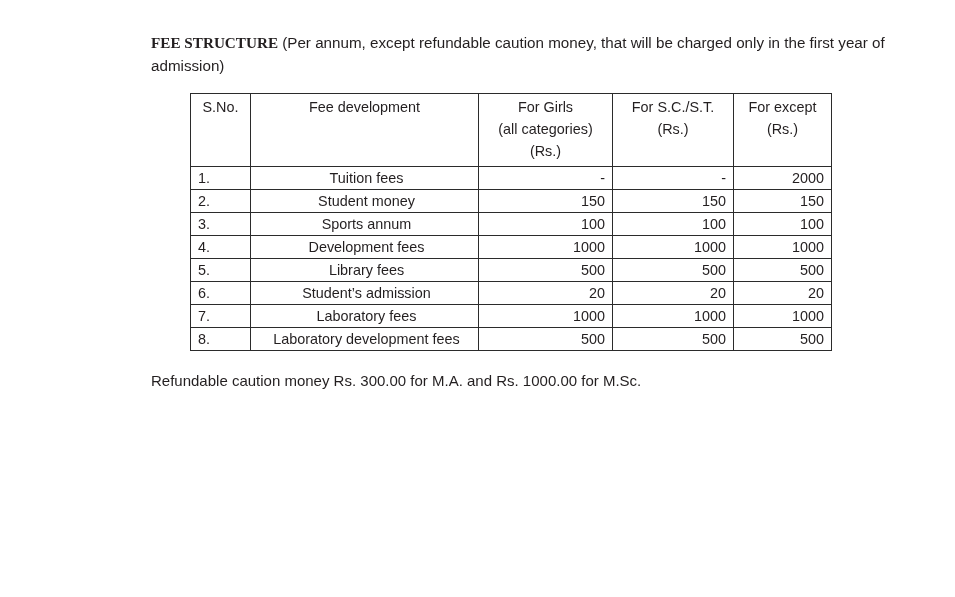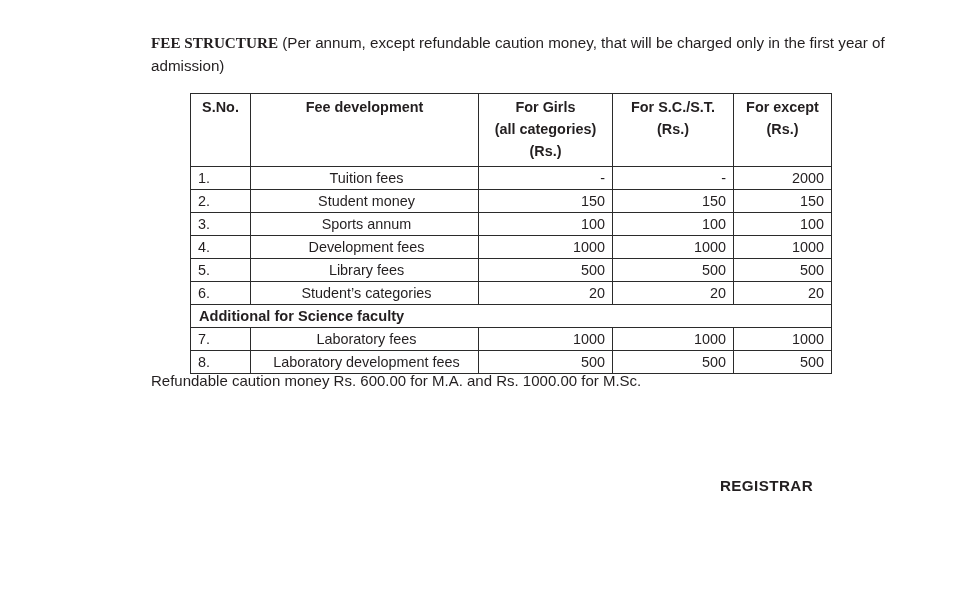--- a/index.html
+++ b/index.html
@@ -57,21 +57,21 @@
   }
 
   
   .col-sno   { width: 60px; }
   .col-desc  { width: 228px; }
   .col-girls { width: 134px; }
   .col-sc    { width: 121px; }
   .col-other { width: 98px; }
 
   .fee-table thead th {
-    font-weight: bold;
+    font-weight: normal;
     text-align: center;
     vertical-align: top;
     height: 70px;
     line-height: 22px;
     padding: 2px 4px 0 4px;
   }
   .fee-table thead th.th-sno {
     padding-left: 2px;
     padding-right: 2px;
   }
@@ -200,46 +200,42 @@
       <tr>
         <td class="cell-sno">5.</td>
         <td class="cell-desc">Library fees</td>
         <td class="cell-num">500</td>
         <td class="cell-num">500</td>
         <td class="cell-num">500</td>
       </tr>
 
       <tr>
         <td class="cell-sno">6.</td>
-        <td class="cell-desc">Student’s categories</td>
+        <td class="cell-desc">Student’s admission</td>
         <td class="cell-num">20</td>
         <td class="cell-num">20</td>
         <td class="cell-num">20</td>
       </tr>
 
-      <tr class="section-row">
-        <td colspan="5">Additional for Science faculty</td>
-      </tr>
 
       <tr>
         <td class="cell-sno">7.</td>
         <td class="cell-desc">Laboratory fees</td>
         <td class="cell-num">1000</td>
         <td class="cell-num">1000</td>
         <td class="cell-num">1000</td>
       </tr>
 
       <tr>
         <td class="cell-sno">8.</td>
         <td class="cell-desc">Laboratory development fees</td>
         <td class="cell-num">500</td>
         <td class="cell-num">500</td>
         <td class="cell-num">500</td>
       </tr>
 
     </tbody>
   </table>
 
-  <div class="footnote">Refundable caution money Rs. 600.00 for M.A. and Rs. 1000.00 for M.Sc.</div>
-
-  <div class="signature">REGISTRAR</div>
+  <div class="footnote">Refundable caution money Rs. 300.00 for M.A. and Rs. 1000.00 for M.Sc.</div>
+
 
 </div>
 
 </body></html>

